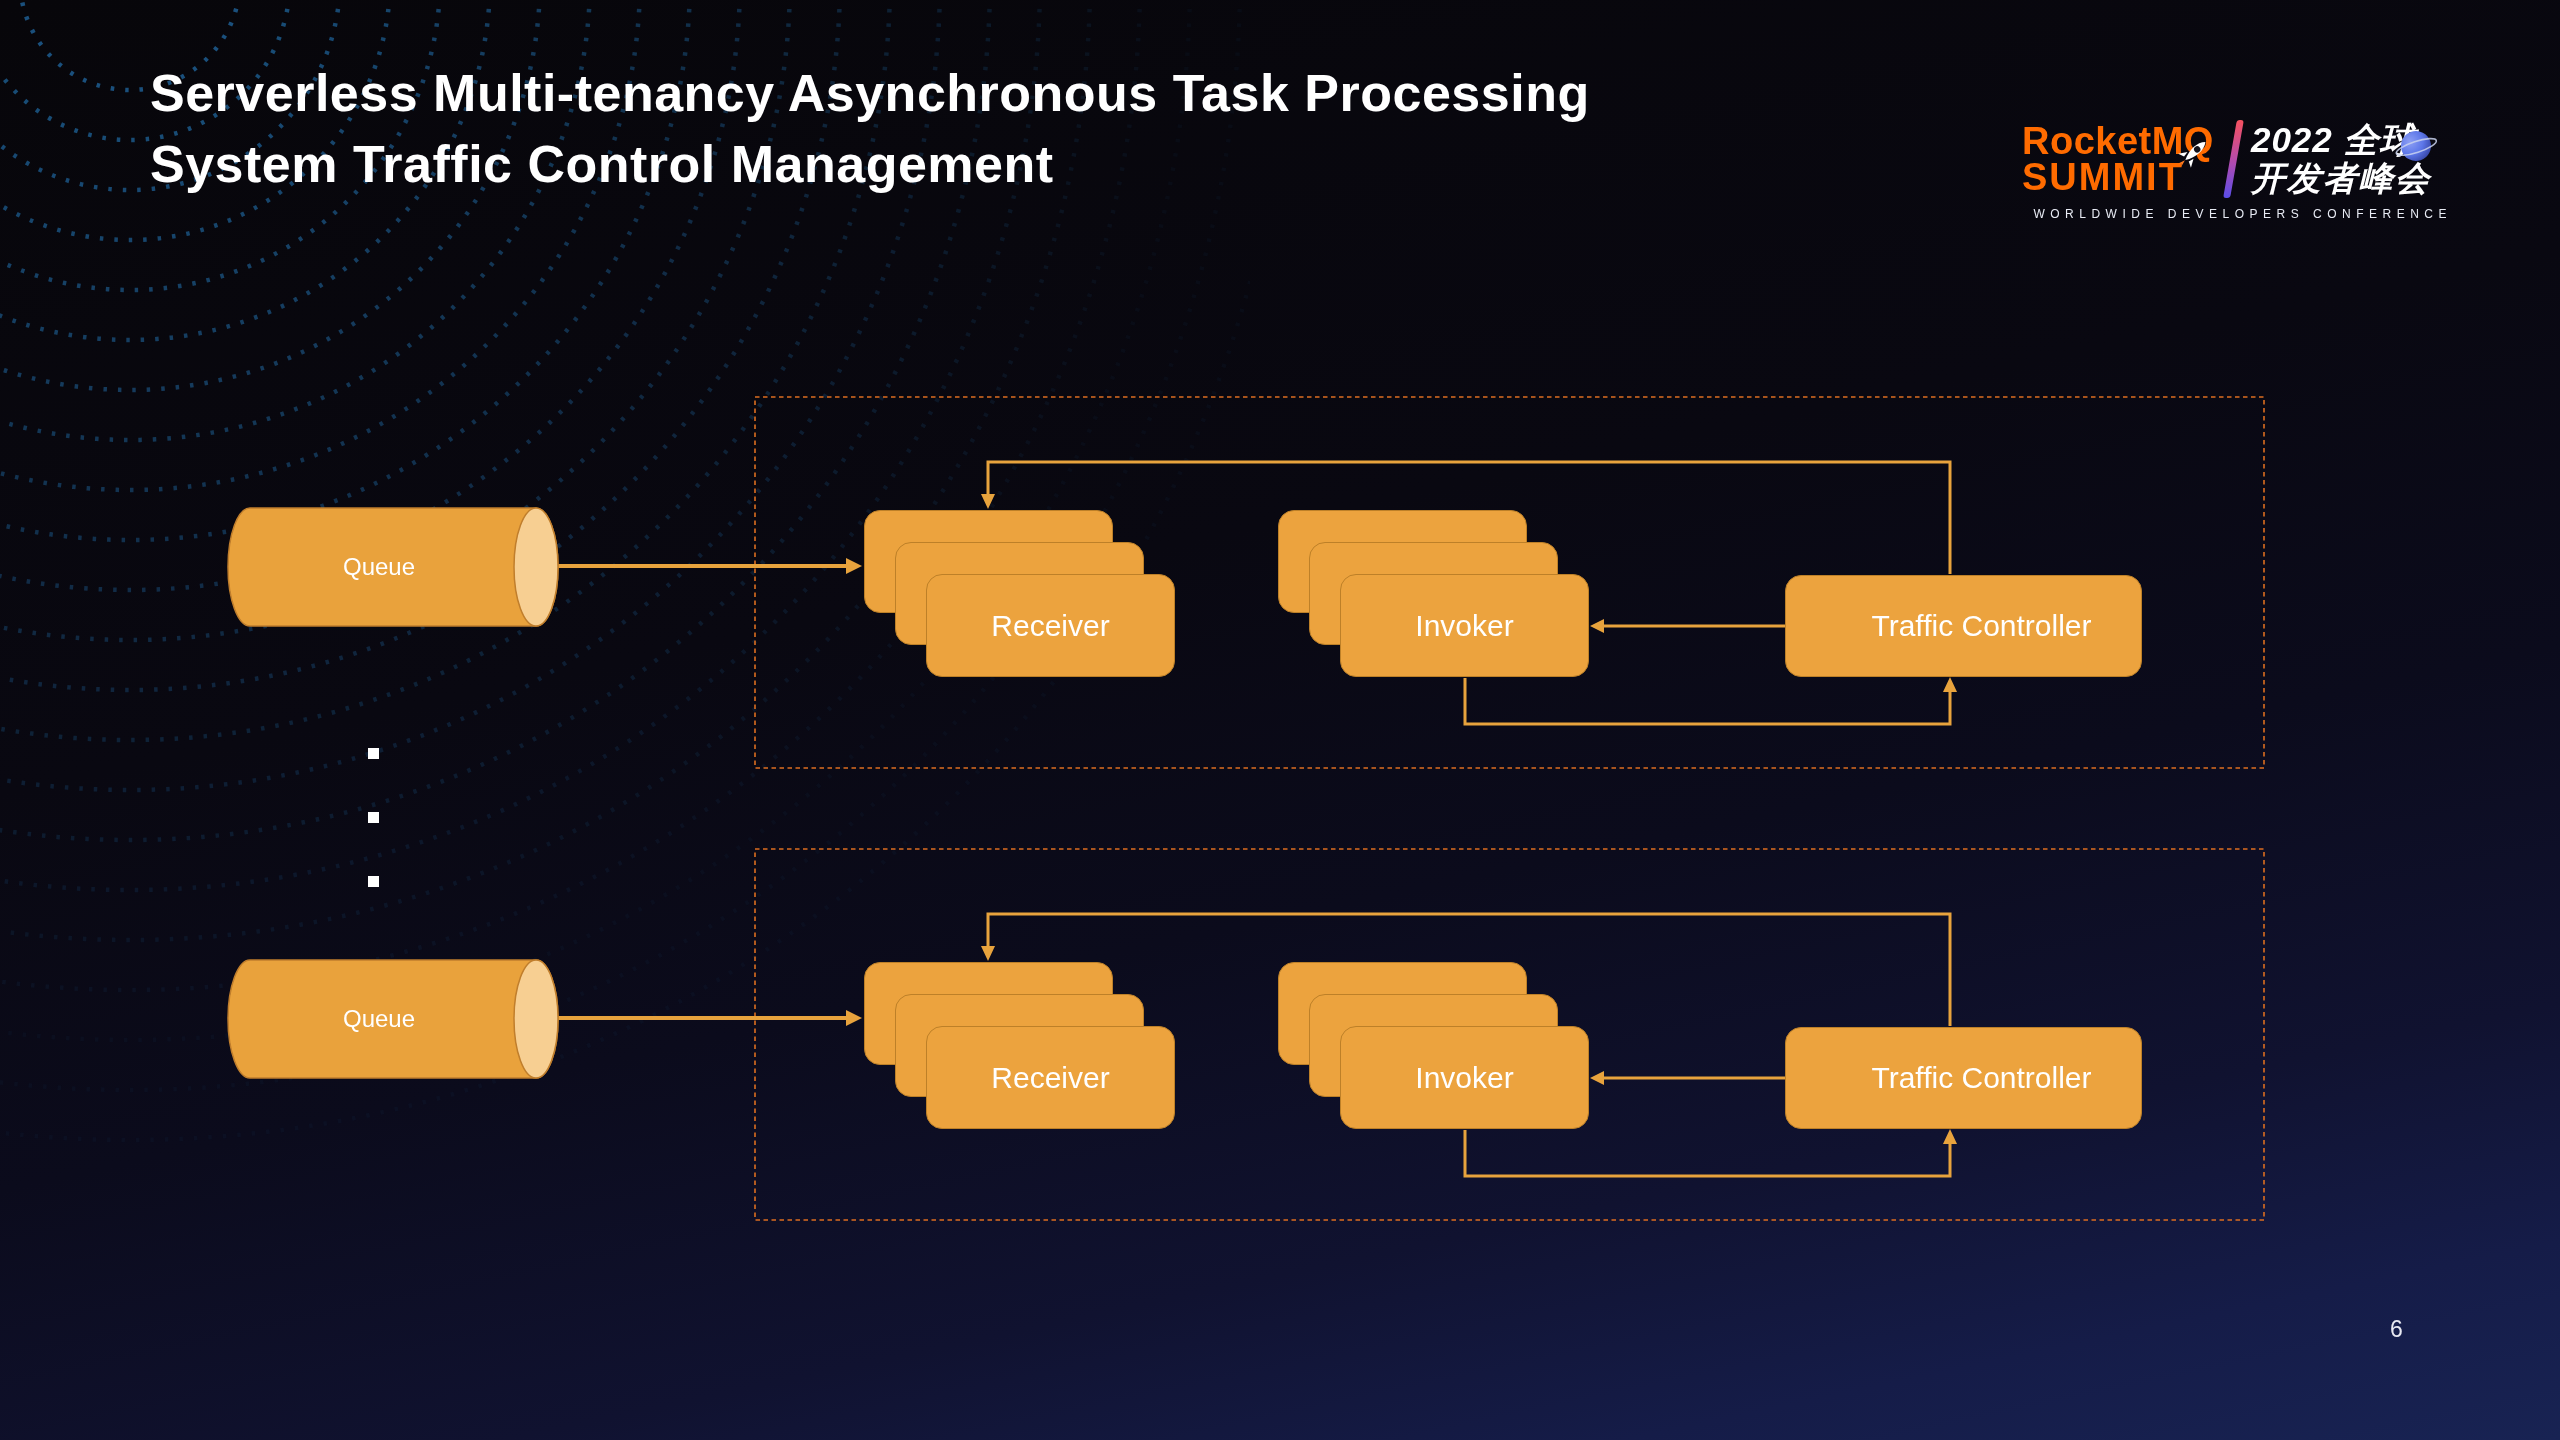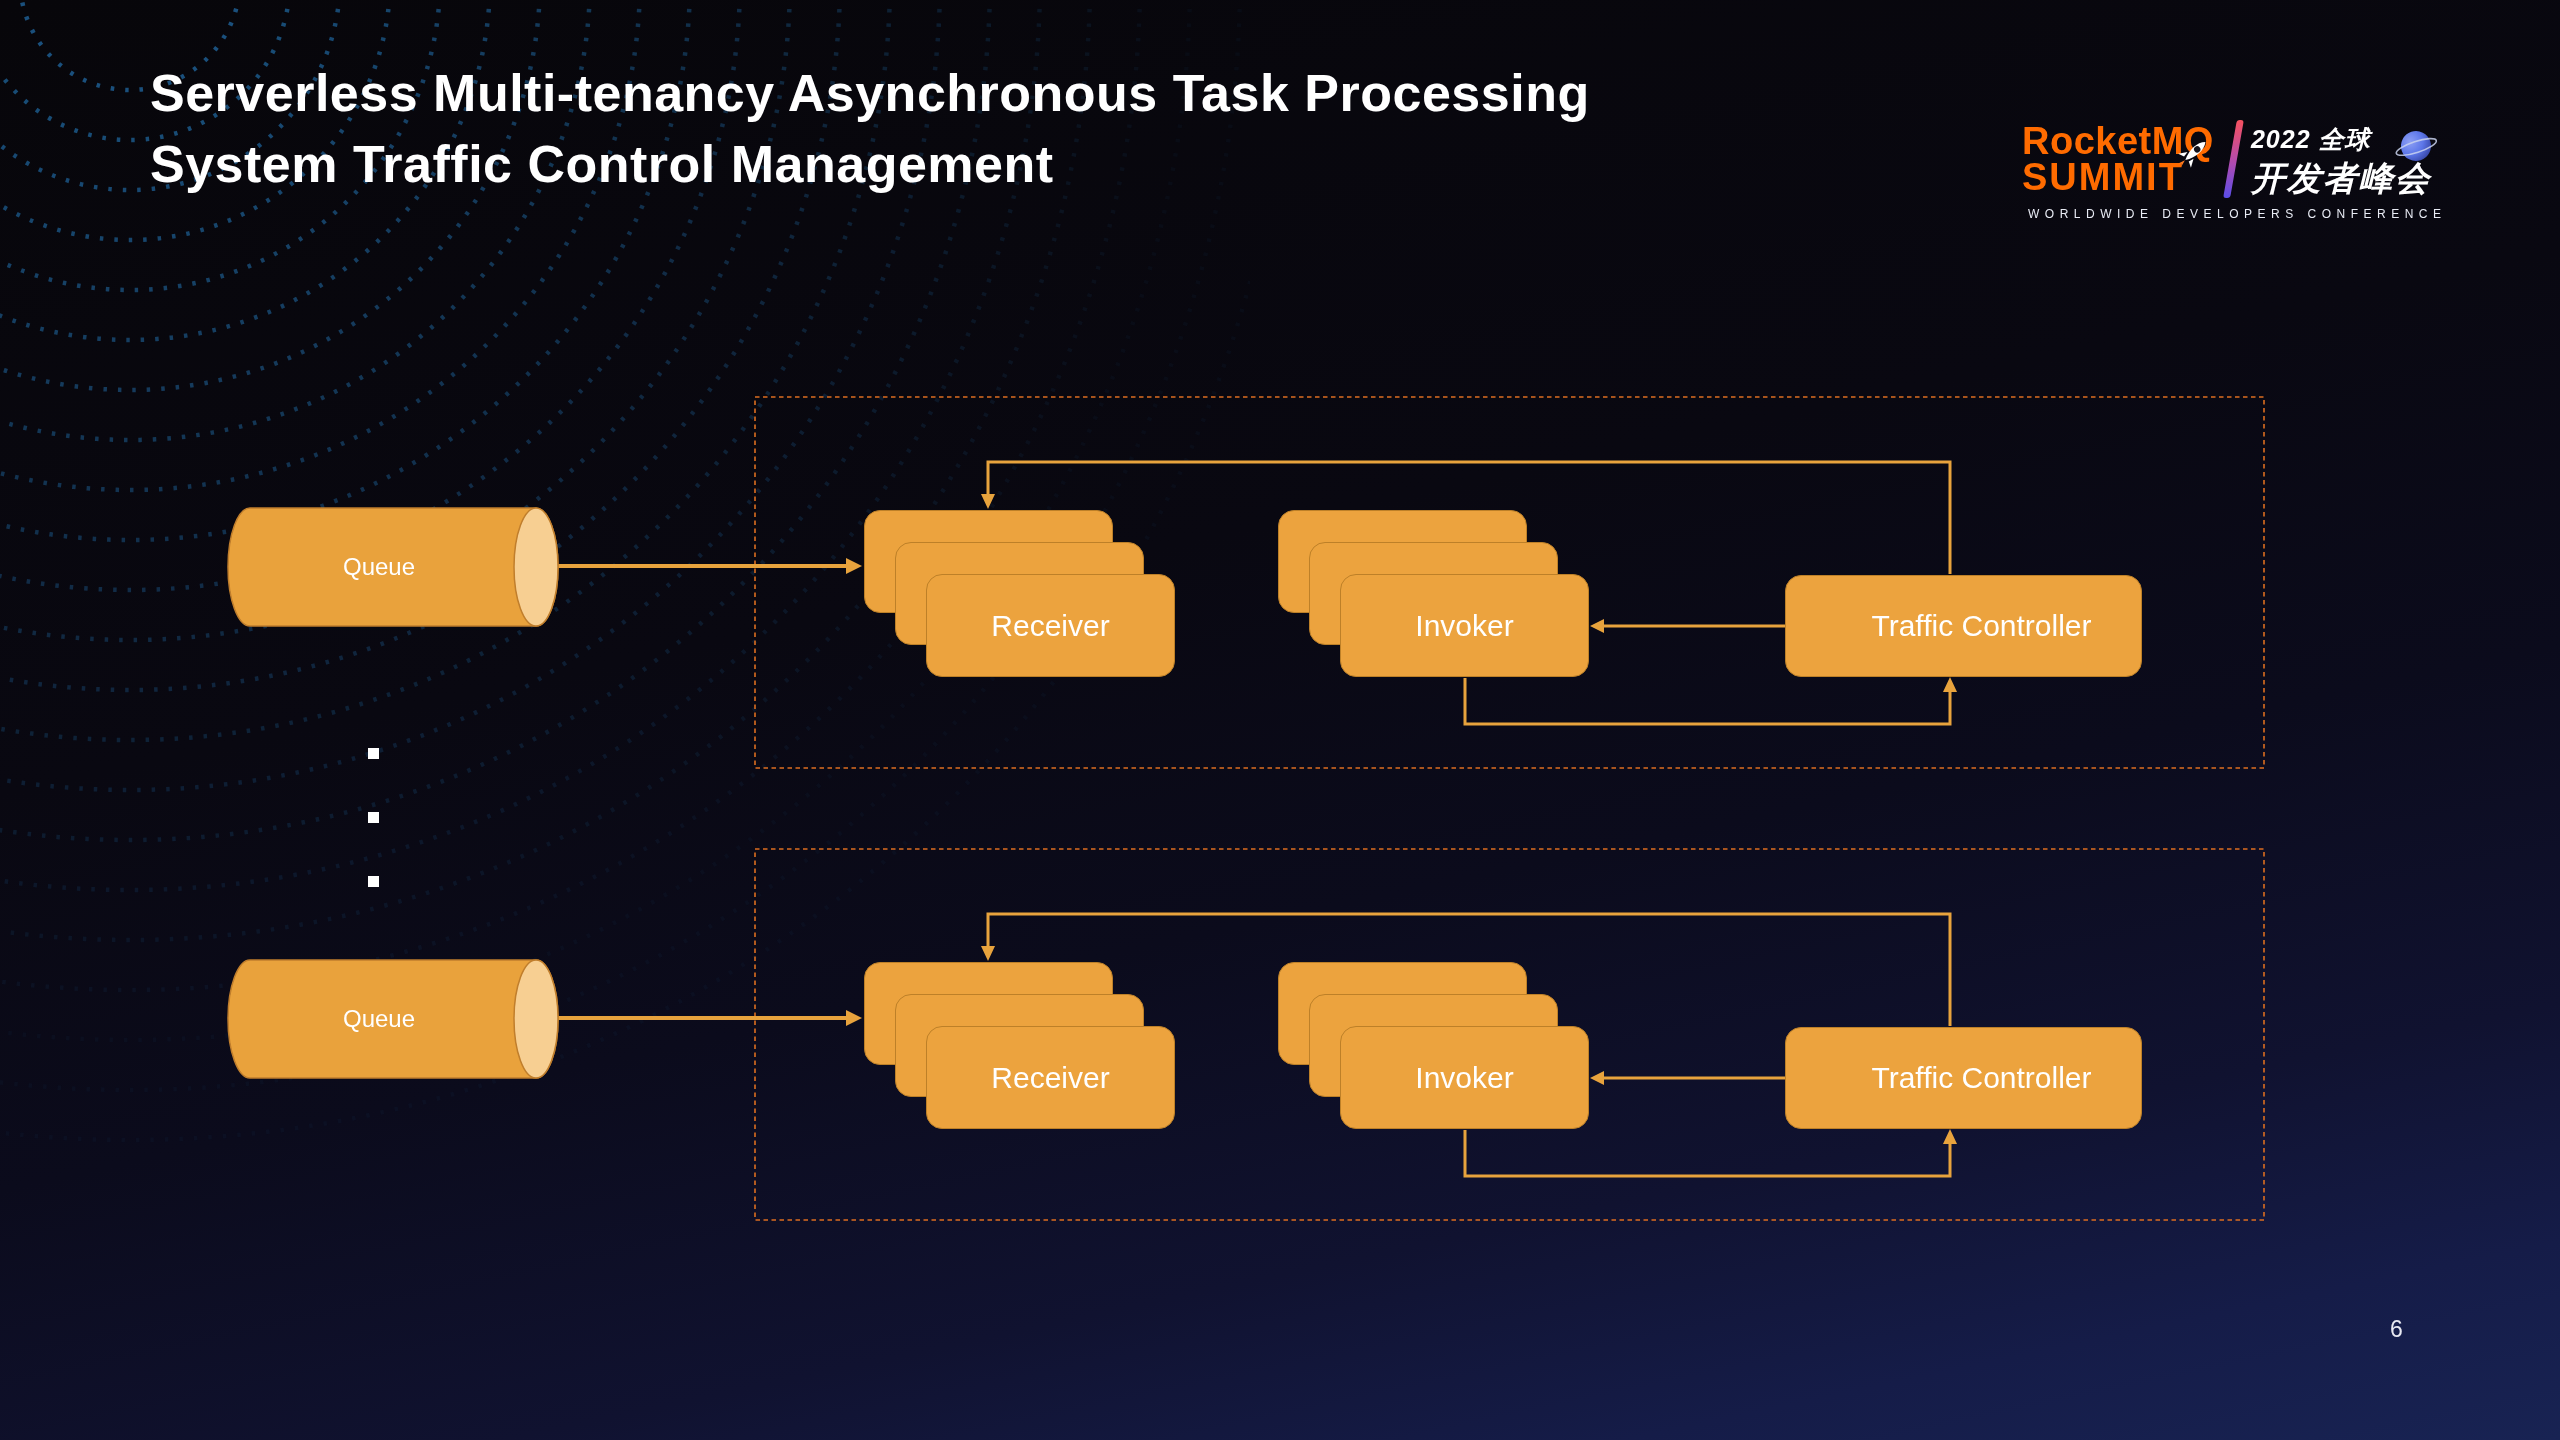--- a/index.html
+++ b/index.html
@@ -22,25 +22,25 @@
   .logo-row { display:flex; align-items:center; }
   .brand-col { text-align:left; color:#FF6B00; font-weight:700; line-height:36px; }
   .brand-top { font-size:38px; letter-spacing:.5px; }
   .brand-bottom { font-size:38px; letter-spacing:2px; }
   .divider {
     width:7px; height:78px; margin:0 14px 0 16px; border-radius:3px;
     background:linear-gradient(180deg,#F5515F 0%,#B14BB0 55%,#5A4DE8 100%);
     transform:skewX(-10deg);
   }
   .event-col { color:#ffffff; font-weight:700; font-style:italic; line-height:39px; }
-  .event-year { font-size:25px; letter-spacing:1px; }
+  .event-year { font-size:35px; letter-spacing:1px; }
   .event-name { font-size:34px; letter-spacing:2px; }
   .tagline {
     margin-top:9px; padding-left:6px; color:#E9ECF5; font-size:12px;
-    letter-spacing:5.5px; white-space:nowrap; font-weight:400;
+    letter-spacing:5.5px; white-space:nowrap; font-weight:400;text-align:right;
   }
   .rocket { position:absolute; left:148px; top:12px; }
   .planet { position:absolute; left:372px; top:6px; }
 
   
   .node {
     position:absolute; width:249px; height:103px;
     background:#ECA33E; border:1.5px solid #BD8028; border-radius:16px;
     box-sizing:border-box;
   }

